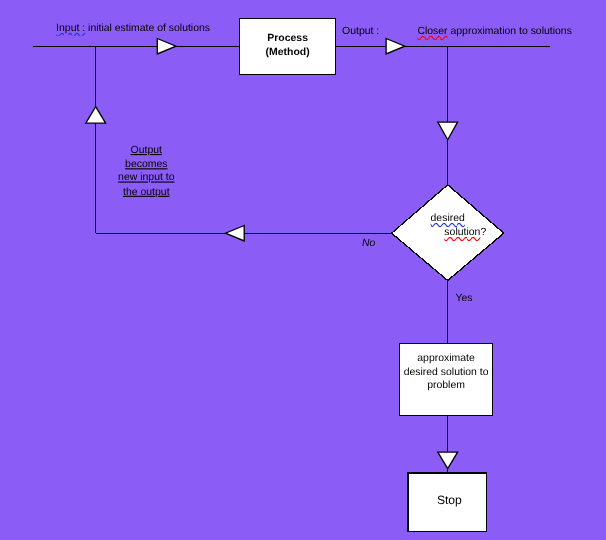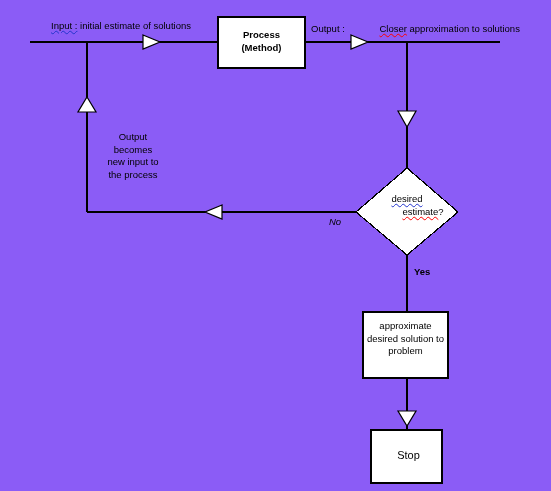--- a/index.html
+++ b/index.html
@@ -113,35 +113,35 @@
 
   <div class="lbl" style="left:51px; top:20px;"><span class="sq-blue">Input :</span><span> initial estimate of solutions</span></div>
 
   <div class="lbl" style="left:311px; top:23px;"><span>Output : </span><span class="sq-red">Closer</span><span> approximation to solutions</span></div>
 
   <div class="box-text bold" style="left:218px; top:29px; width:87px;">
     <div>Process</div>
     <div>(Method)</div>
   </div>
 
-  <div class="box-text" style="left:79px; top:131px; width:108px;">
+  <div class="box-text" style="left:79px; top:131px; width:108px;text-decoration:underline;">
     <div>Output</div>
     <div>becomes</div>
     <div>new input to</div>
-    <div>the process</div>
+    <div>the output</div>
   </div>
 
   <div class="box-text" style="left:357px; top:192px; width:100px; line-height:13px;">
     <div><span class="sq-blue">desired</span></div>
-    <div><span class="sq-red">estimate</span><span>?</span></div>
+    <div><span class="sq-red">solution</span><span>?</span></div>
   </div>
 
   <div class="lbl lbl-italic" style="left:329px; top:216px;">No</div>
 
-  <div class="lbl" style="left:414px; top:266px;font-weight:bold;">Yes</div>
+  <div class="lbl" style="left:414px; top:266px;">Yes</div>
 
   <div class="box-text" style="left:360px; top:320px; width:91px;">
     <div>approximate</div>
     <div>desired solution to</div>
     <div>problem</div>
   </div>
 
   <div class="box-text stop-text" style="left:371px; top:449px; width:75px;">Stop</div>
 
 </div>

